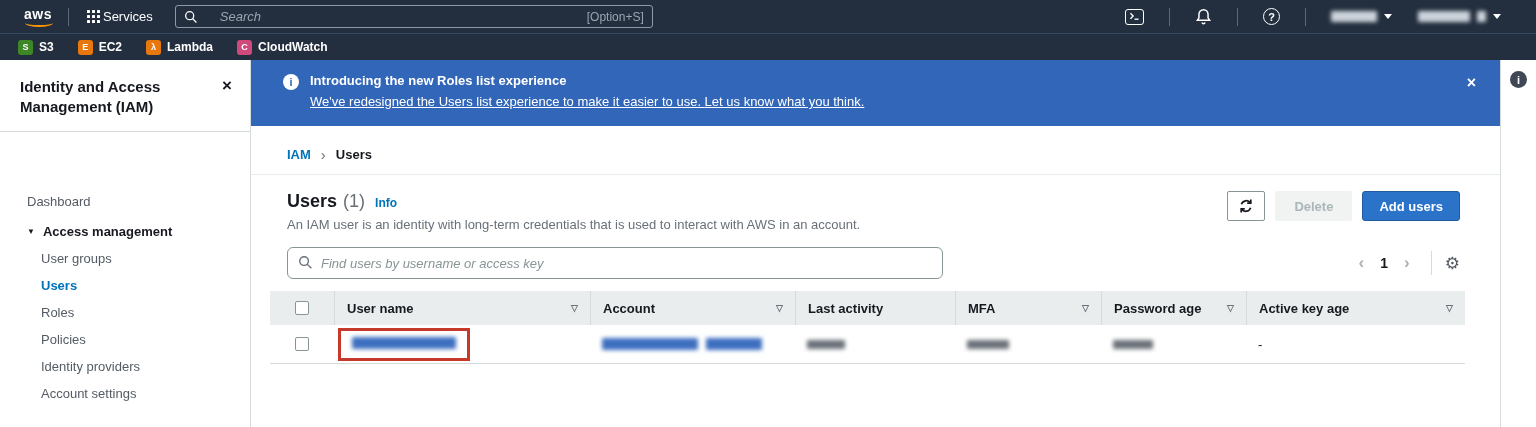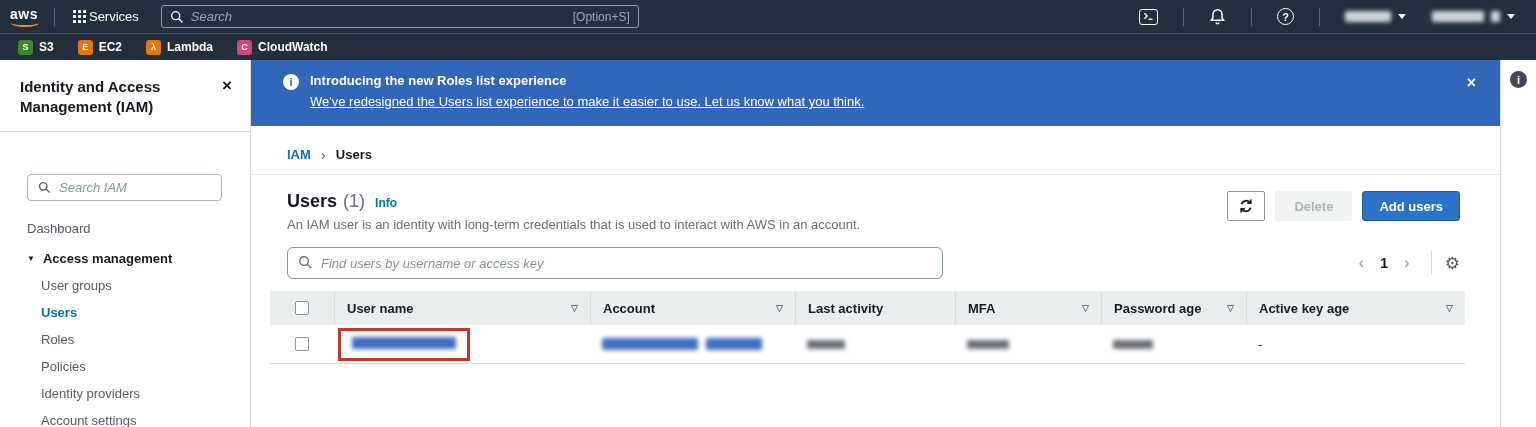--- a/index.html
+++ b/index.html
@@ -1,31 +1,31 @@
 <!DOCTYPE html>
 <html><head>
 <meta charset="utf-8">
 <style>
   * { margin:0; padding:0; box-sizing:border-box; }
   html,body { width:1536px; height:427px; overflow:hidden;
     font-family:"Liberation Sans", sans-serif; font-size:13px; color:#16191f; background:#fff; }
 
   
-  .topnav { height:33px; background:#232f3e; display:flex; align-items:center; padding:0 8px; }
+  .topnav { height:33px; background:#232f3e; display:flex; align-items:center; padding:0 22px; }
   .aws-logo { position:relative; color:#fff; font-weight:800; font-size:14px; line-height:1;
     padding:3px 4px 8px 2px; letter-spacing:.5px; }
   .aws-logo::after { content:""; position:absolute; left:3px; right:3px; bottom:2px; height:6px;
     border-bottom:2px solid #f79400; border-radius:50%; }
   .nav-sep { width:1px; height:18px; background:rgba(255,255,255,.28); margin:0 12px; }
   .services { display:flex; align-items:center; gap:3px; color:#fff; font-size:13px; padding:4px 6px; }
   .grid-icon { width:13px; height:13px; position:relative; }
   .grid-icon i { position:absolute; left:0; top:0; width:3px; height:3px; background:#fff; border-radius:.5px;
     box-shadow:5px 0 #fff,10px 0 #fff,0 5px #fff,5px 5px #fff,10px 5px #fff,0 10px #fff,5px 10px #fff,10px 10px #fff; }
   .nav-search { display:flex; align-items:center; width:478px; height:23px; margin-left:16px;
-    border:1px solid #8d99a8; border-radius:3px; padding:0 8px; gap:7px; }
+    border:1px solid #8d99a8; border-radius:3px; padding:0 8px; gap:22px; }
   .nav-search input { flex:1; background:transparent; border:none; outline:none; color:#eceff1; font-size:13px; }
   .nav-search input::placeholder { color:#9aa5b1; font-style:italic; }
   .shortcut { color:#9aa5b1; font-size:12px; }
   .nav-right { margin-left:auto; display:flex; align-items:center; }
   .nav-ic { display:flex; align-items:center; justify-content:center; padding:0 13px; height:24px; }
   .term-box { width:19px; height:16px; border:1.5px solid #fff; border-radius:3px; display:flex; align-items:center; justify-content:center; }
   .qmark { width:17px; height:17px; border:1.5px solid #fff; border-radius:50%; color:#fff; font-size:11px;
     font-weight:700; display:flex; align-items:center; justify-content:center; }
   .acct { display:flex; align-items:center; gap:7px; padding:0 13px; }
   .caret-down { width:0; height:0; border-left:4px solid transparent; border-right:4px solid transparent; border-top:5px solid #fff; }
@@ -204,27 +204,20 @@
 
 <div class="shell">
 
   <aside class="sidebar">
     <div class="sb-head">
       <div class="sb-title">Identity and Access Management (IAM)</div>
       <span class="sb-close">×</span>
     </div>
     <div class="sb-divider"></div>
     <div class="sb-body">
-      <div class="sb-search">
-        <svg width="13" height="13" viewBox="0 0 16 16">
-          <circle cx="6.5" cy="6.5" r="4.6" fill="none" stroke="#545b64" stroke-width="1.6"></circle>
-          <line x1="10" y1="10" x2="14.2" y2="14.2" stroke="#545b64" stroke-width="1.6"></line>
-        </svg>
-        <input placeholder="Search IAM" style="">
-      </div>
       <nav class="sb-nav">
         <div class="sb-item">Dashboard</div>
         <div class="sb-section">
           <span class="tri">▼</span>
           <span>Access management</span>
         </div>
         <div class="sb-sub">
           <div class="sb-item">User groups</div>
           <div class="sb-item active">Users</div>
           <div class="sb-item">Roles</div>

